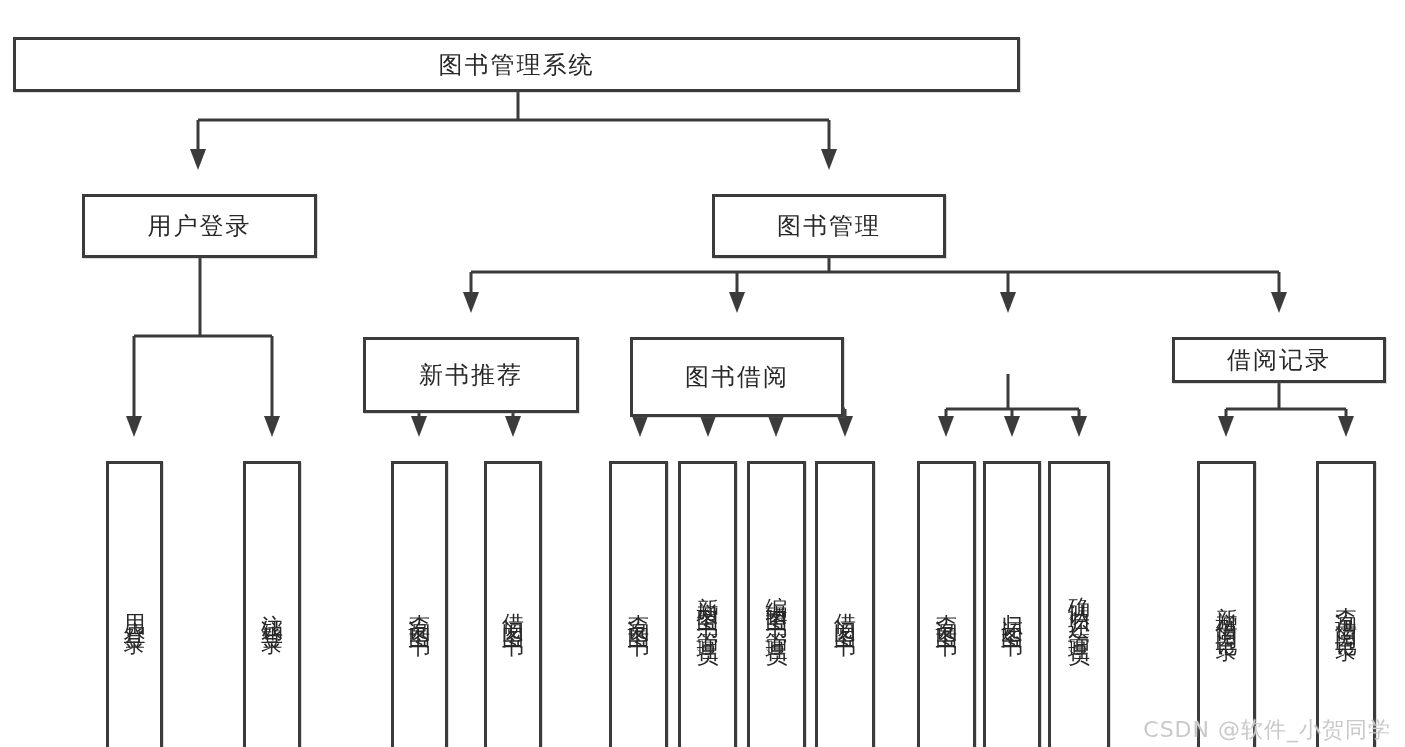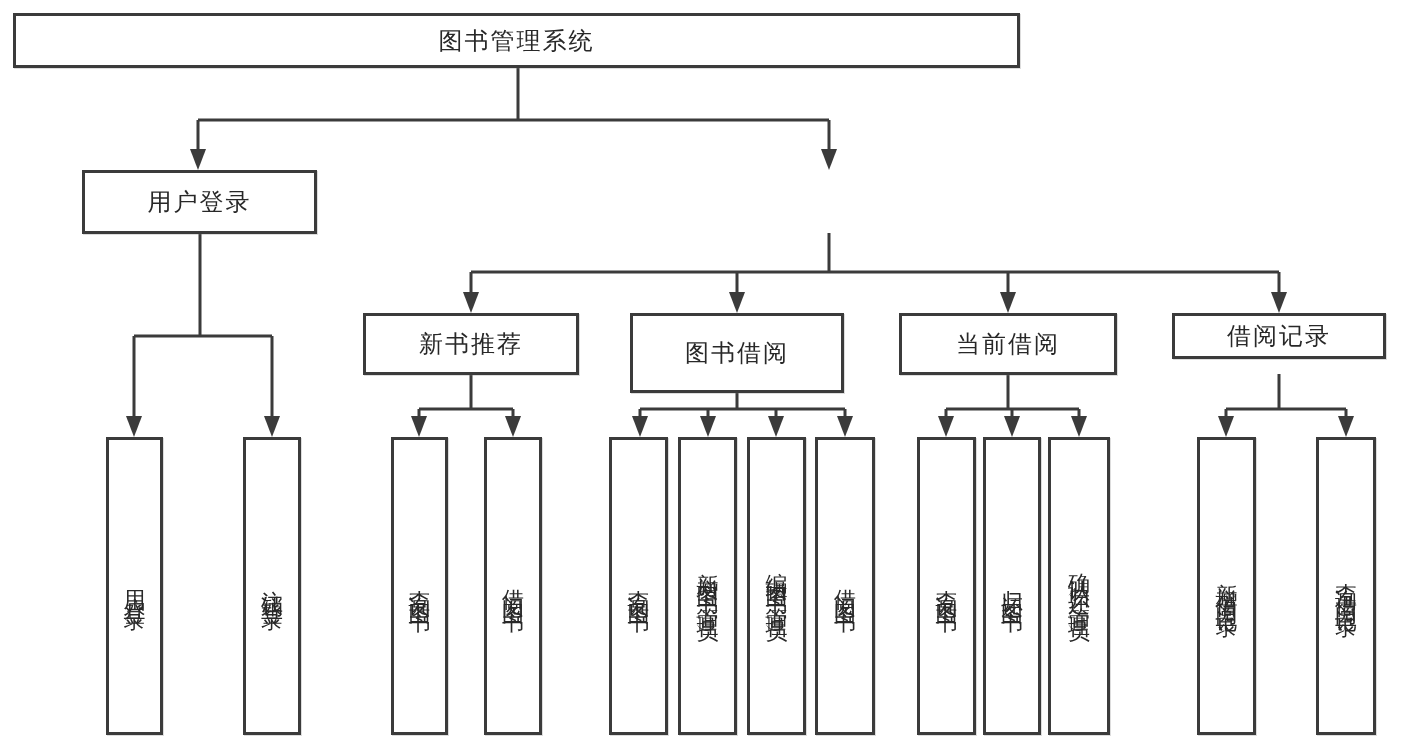--- a/index.html
+++ b/index.html
@@ -14,20 +14,21 @@
   .box{
     position:absolute;
     background:#ffffff;
     border:3px solid #3b3b3b;
     box-sizing:border-box;
     display:flex;
     align-items:center;
     justify-content:center;
     z-index:2;
     box-shadow:1px 1px 0 rgba(120,120,120,0.25);
+    margin-top:24px;
   }
   .box .lbl{
     color:#282828;
     font-size:24px;
     letter-spacing:2px;
     white-space:nowrap;
     line-height:1;
   }
   .box.v .lbl{
     writing-mode:vertical-rl;
@@ -110,29 +111,29 @@
     </g>
   </svg>
 
   <div class="box h" style="left:13px;top:13px;width:1007px;height:55px">
     <span class="lbl">图书管理系统</span>
   </div>
 
   <div class="box h" style="left:82px;top:170px;width:235px;height:64px">
     <span class="lbl">用户登录</span>
   </div>
+  <div class="box h" style="left:712px;top:170px;width:234px;height:64px">
+    <span class="lbl">图书管理</span>
+  </div>
 
-  <div class="box h" style="left:363px;top:313px;width:216px;height:62px">
+  <div class="box h" style="left:363px;top:313px;width:216px;height:76px">
     <span class="lbl">新书推荐</span>
   </div>
   <div class="box h" style="left:630px;top:313px;width:214px;height:80px">
     <span class="lbl">图书借阅</span>
-  </div>
-  <div class="box h" style="left:899px;top:313px;width:218px;height:62px">
-    <span class="lbl">当前借阅</span>
   </div>
   <div class="box h" style="left:1172px;top:313px;width:214px;height:46px">
     <span class="lbl">借阅记录</span>
   </div>
 
   <div class="box v" style="left:106px;top:437px;width:57px;height:298px">
     <span class="lbl">用户登录</span>
   </div>
   <div class="box v" style="left:243px;top:437px;width:58px;height:298px">
     <span class="lbl">注销登录</span>
@@ -168,13 +169,14 @@
     <span class="lbl">确认归还（管理员）</span>
   </div>
 
   <div class="box v" style="left:1197px;top:437px;width:59px;height:298px">
     <span class="lbl">新增借阅记录</span>
   </div>
   <div class="box v" style="left:1316px;top:437px;width:60px;height:298px">
     <span class="lbl">查询借阅记录</span>
   </div>
 
+  <div id="watermark">CSDN @软件_小贺同学</div>
 </div>
 
 </body></html>

